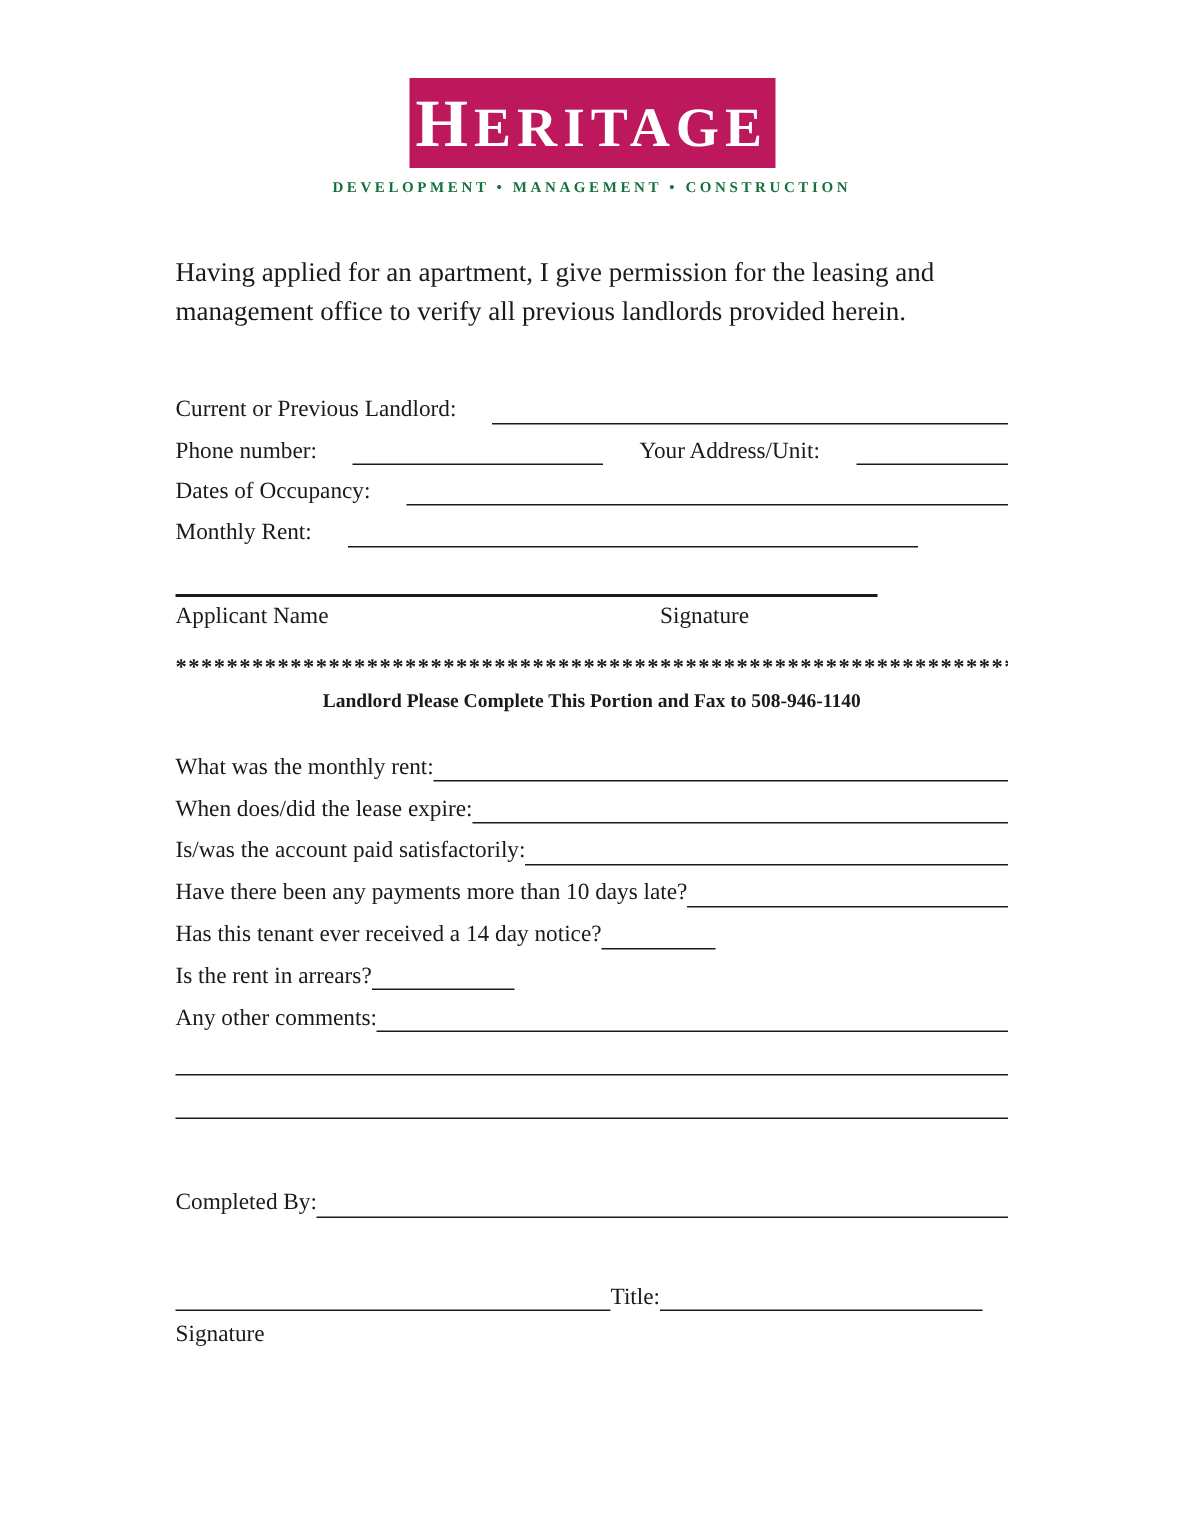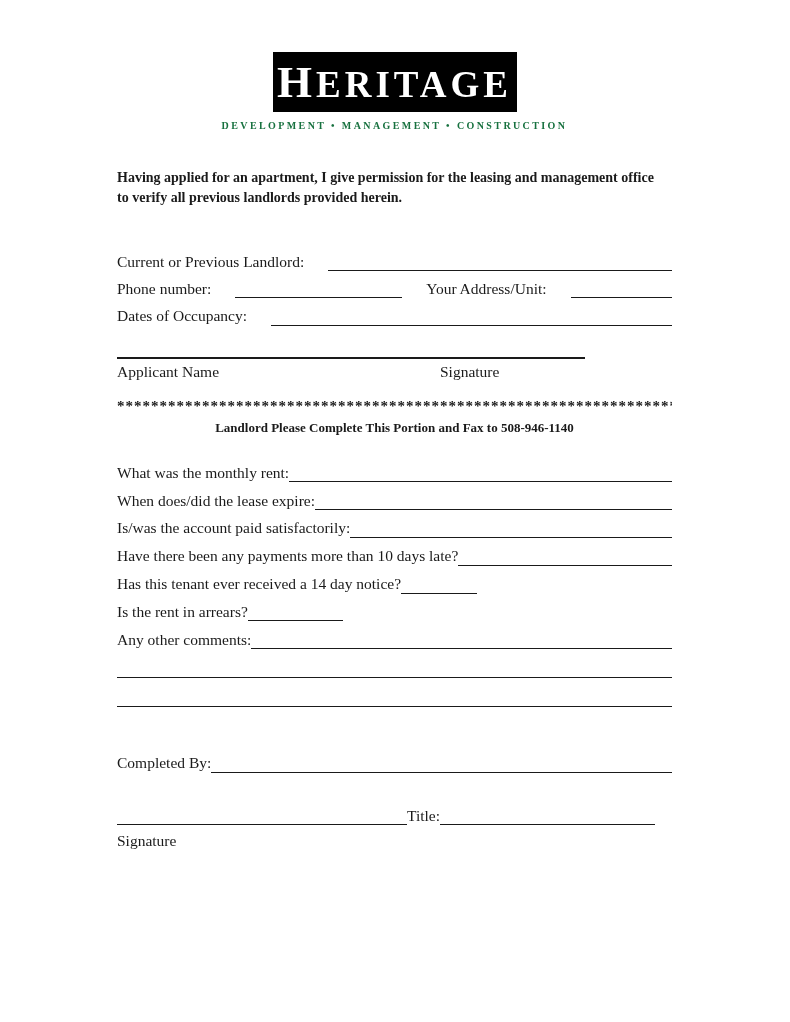--- a/index.html
+++ b/index.html
@@ -5,35 +5,35 @@
   html,body { margin:0; padding:0; background:#e8e8e8; }
   .page {
     width:790px; height:1022px; background:#ffffff; margin:0 auto;
     font-family:"Liberation Serif", serif; color:#1a1a1a;
     box-sizing:border-box; position:relative; overflow:hidden;
   }
   .content { padding:52px 118px 0 117px; }
 
   
   .logo-box {
-    width:244px; height:60px; background:#000000; margin:0 auto;
+    width:244px; height:60px; background:#be185d; margin:0 auto;
     display:flex; align-items:center; justify-content:center;
   }
   .brand {
     color:#ffffff; font-weight:bold; font-size:37px; letter-spacing:4px;
     line-height:1; white-space:nowrap;
   }
   .brand .lead { font-size:45px; }
   .tagline {
     text-align:center; color:#17713f; font-weight:bold; font-size:10px;
     letter-spacing:2.4px; margin-top:8px; white-space:nowrap;
   }
   .form-title { text-align:center; font-weight:bold; font-size:16px; margin-top:18px; }
 
-  .intro { margin-top:37px; font-size:14px; line-height:1.45; max-width:545px;font-weight:bold; }
+  .intro { margin-top:37px; font-size:18px; line-height:1.45; max-width:545px; }
 
   
   .row { display:flex; align-items:flex-end; font-size:15.5px; line-height:1.25; }
   .row .lbl { white-space:nowrap; }
   .blank { border-bottom:1.5px solid #1a1a1a; height:1.1em; display:inline-block; }
   .blank.grow { flex:1 1 auto; }
 
   .fields .row { margin-top:8px;gap:24px; }
   .fields .row:first-child { margin-top:43px; }
 
@@ -47,21 +47,21 @@
   }
   .landlord-heading { text-align:center; font-weight:bold; font-size:13px; margin-top:5px; }
 
   .questions .row { margin-top:8.5px; }
   .questions .row:first-child { margin-top:27px; }
   .blank.short-a { width:76px; }
   .blank.short-b { width:95px; }
 
   .full-blank { border-bottom:1.5px solid #1a1a1a; height:0; margin-top:28px; }
   .completed-row { margin-top:46px; }
-  .title-row { margin-top:33px; }
+  .title-row { margin-top:43px; }
   .title-row .pre { width:290px; }
   .title-row .post { margin-right:17px; }
   .signature-caption { font-size:15.5px; margin-top:7px; }
 </style>
 </head>
 <body>
 
 <div class="page">
   <div class="content">
 
@@ -80,20 +80,24 @@
       </div>
       <div class="row">
         <span class="lbl">Phone number:</span>
         <span class="blank" style="width:167px;"></span>
         <span class="lbl">Your Address/Unit:</span>
         <span class="blank grow"></span>
       </div>
       <div class="row">
         <span class="lbl">Dates of Occupancy:</span>
         <span class="blank grow"></span>
+      </div>
+      <div class="row">
+        <span class="lbl">Monthly Rent:</span>
+        <span class="blank" style="width:380px;"></span>
       </div>
     </div>
 
     <div class="sig-line"></div>
     <div class="sig-labels">
       <span class="s1">Applicant Name</span>
       <span class="s2">Signature</span>
     </div>
 
     <div class="asterisks">******************************************************************************</div>

